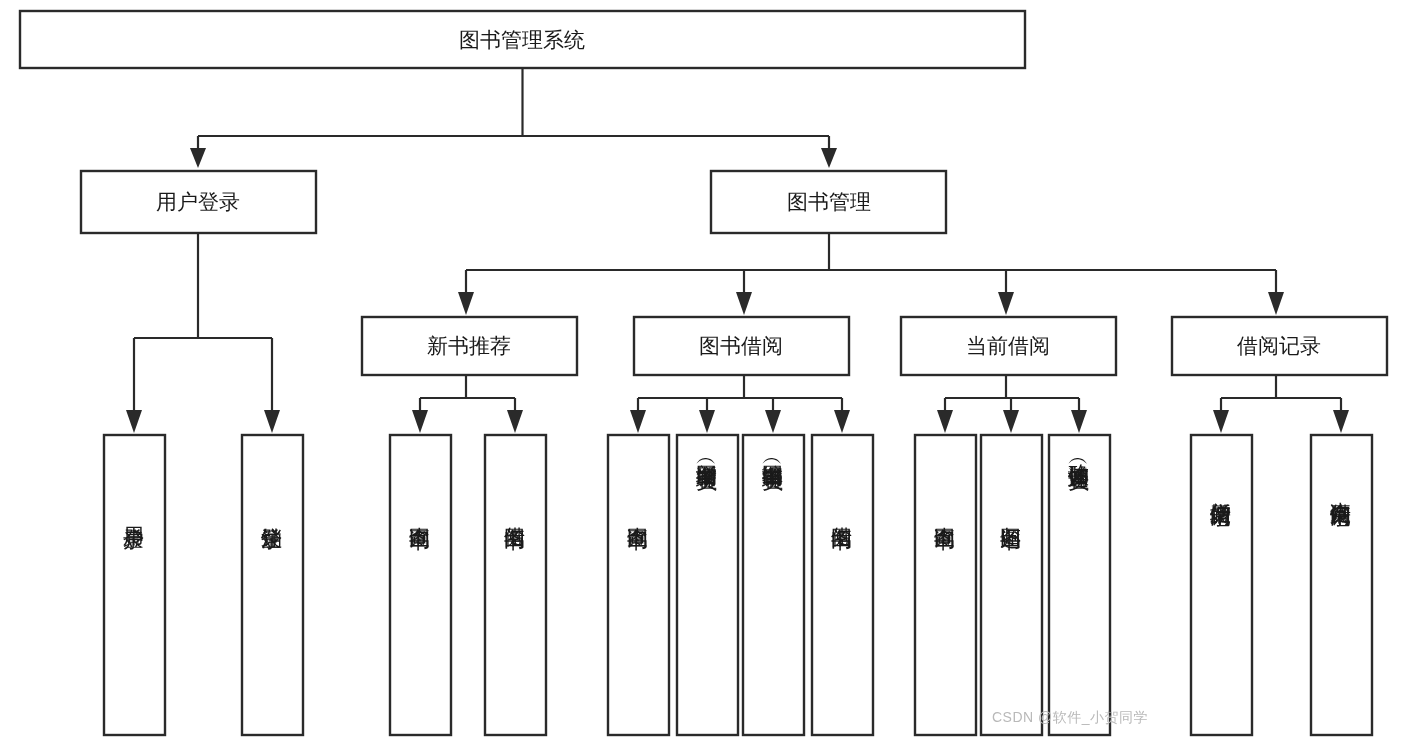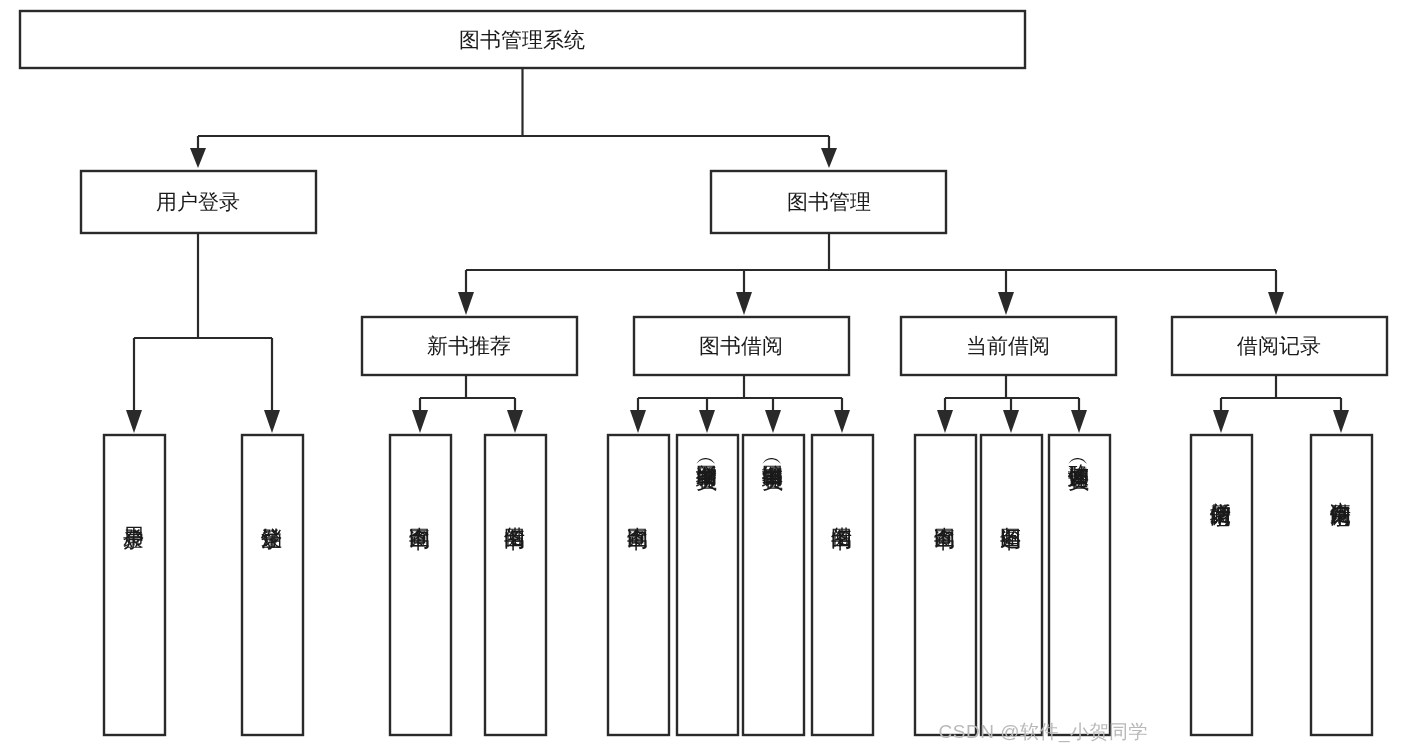--- a/index.html
+++ b/index.html
@@ -51,23 +51,23 @@
     stroke-width: 2.2;
     fill: none;
   }
   .arrow-head {
     fill: #2a2a2a;
     stroke: none;
   }
   .watermark {
     position: absolute;
     right: 8px;
-    bottom: 2px;
-    font-family: "Liberation Sans", "DejaVu Sans", sans-serif;
-    font-size: 19px;
+    bottom: 20px;
+    font-family: "Liberation Sans", "DejaVu Sans", sans-serif;
+    font-size: 14px;
     color: #b9b9b9;
     letter-spacing: 0.5px;
     user-select: none;
     white-space: nowrap;
   }
 </style>
 </head>
 <body>
 
 <div id="diagram-root">

